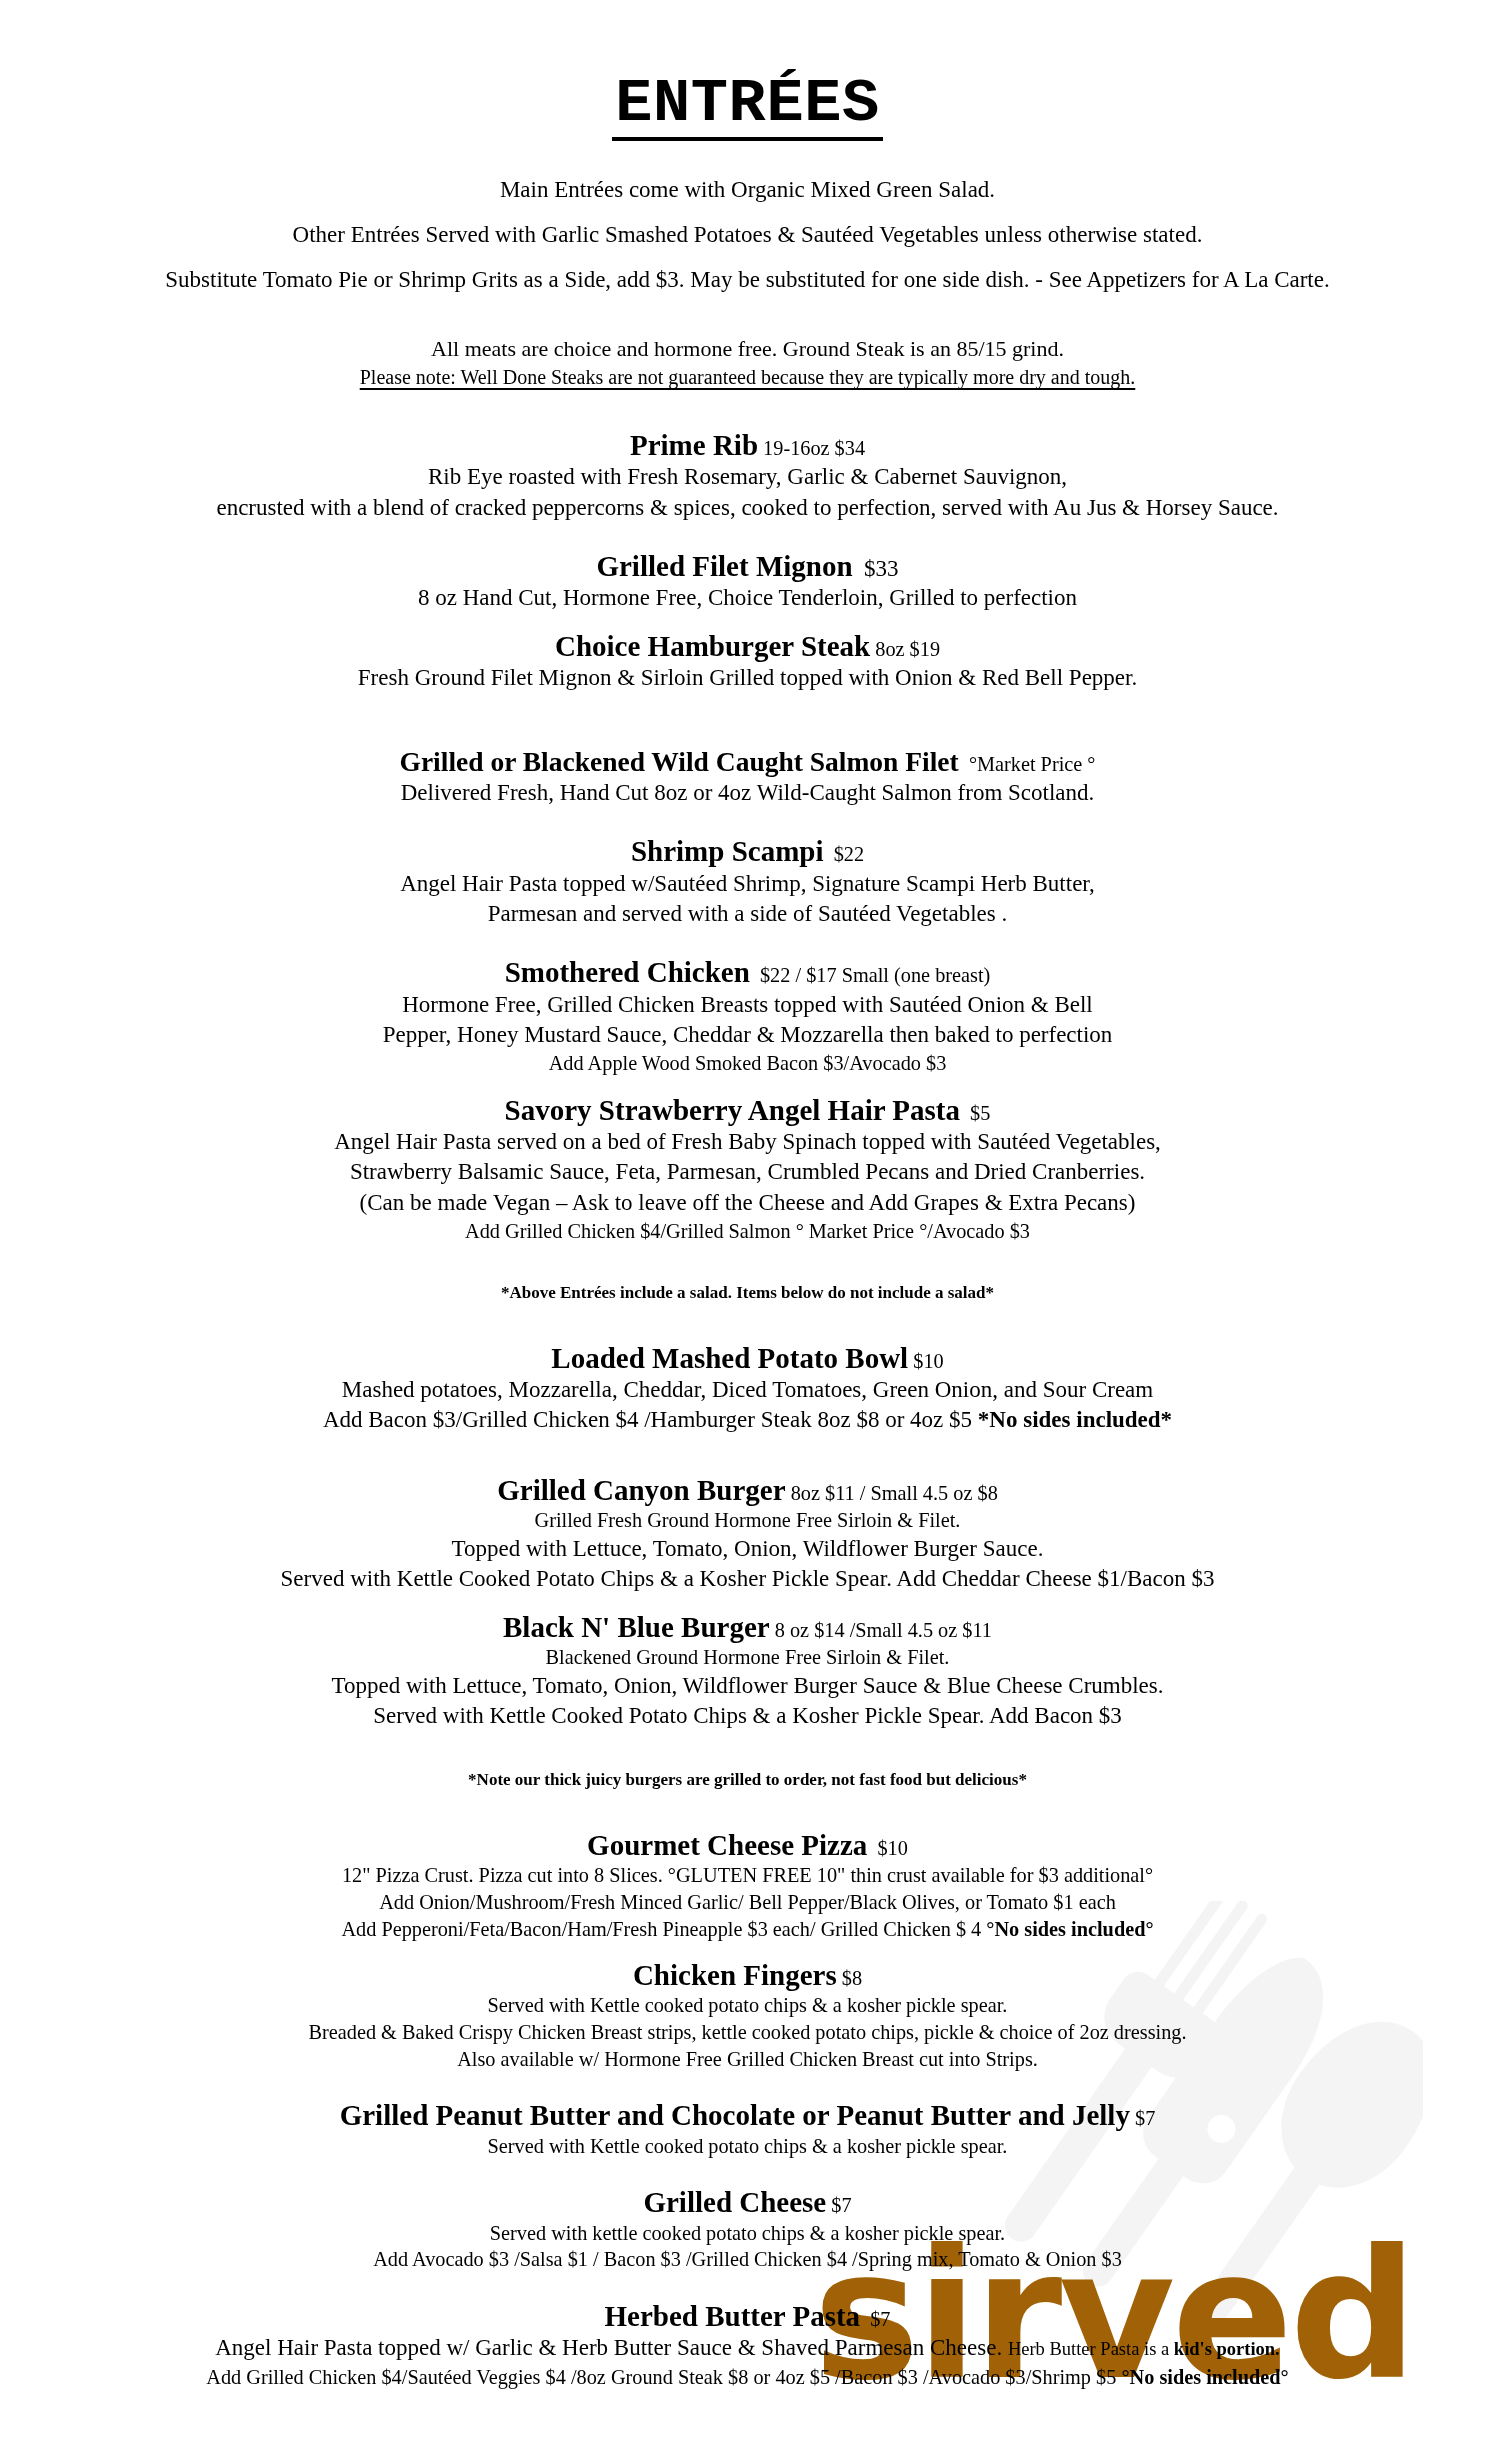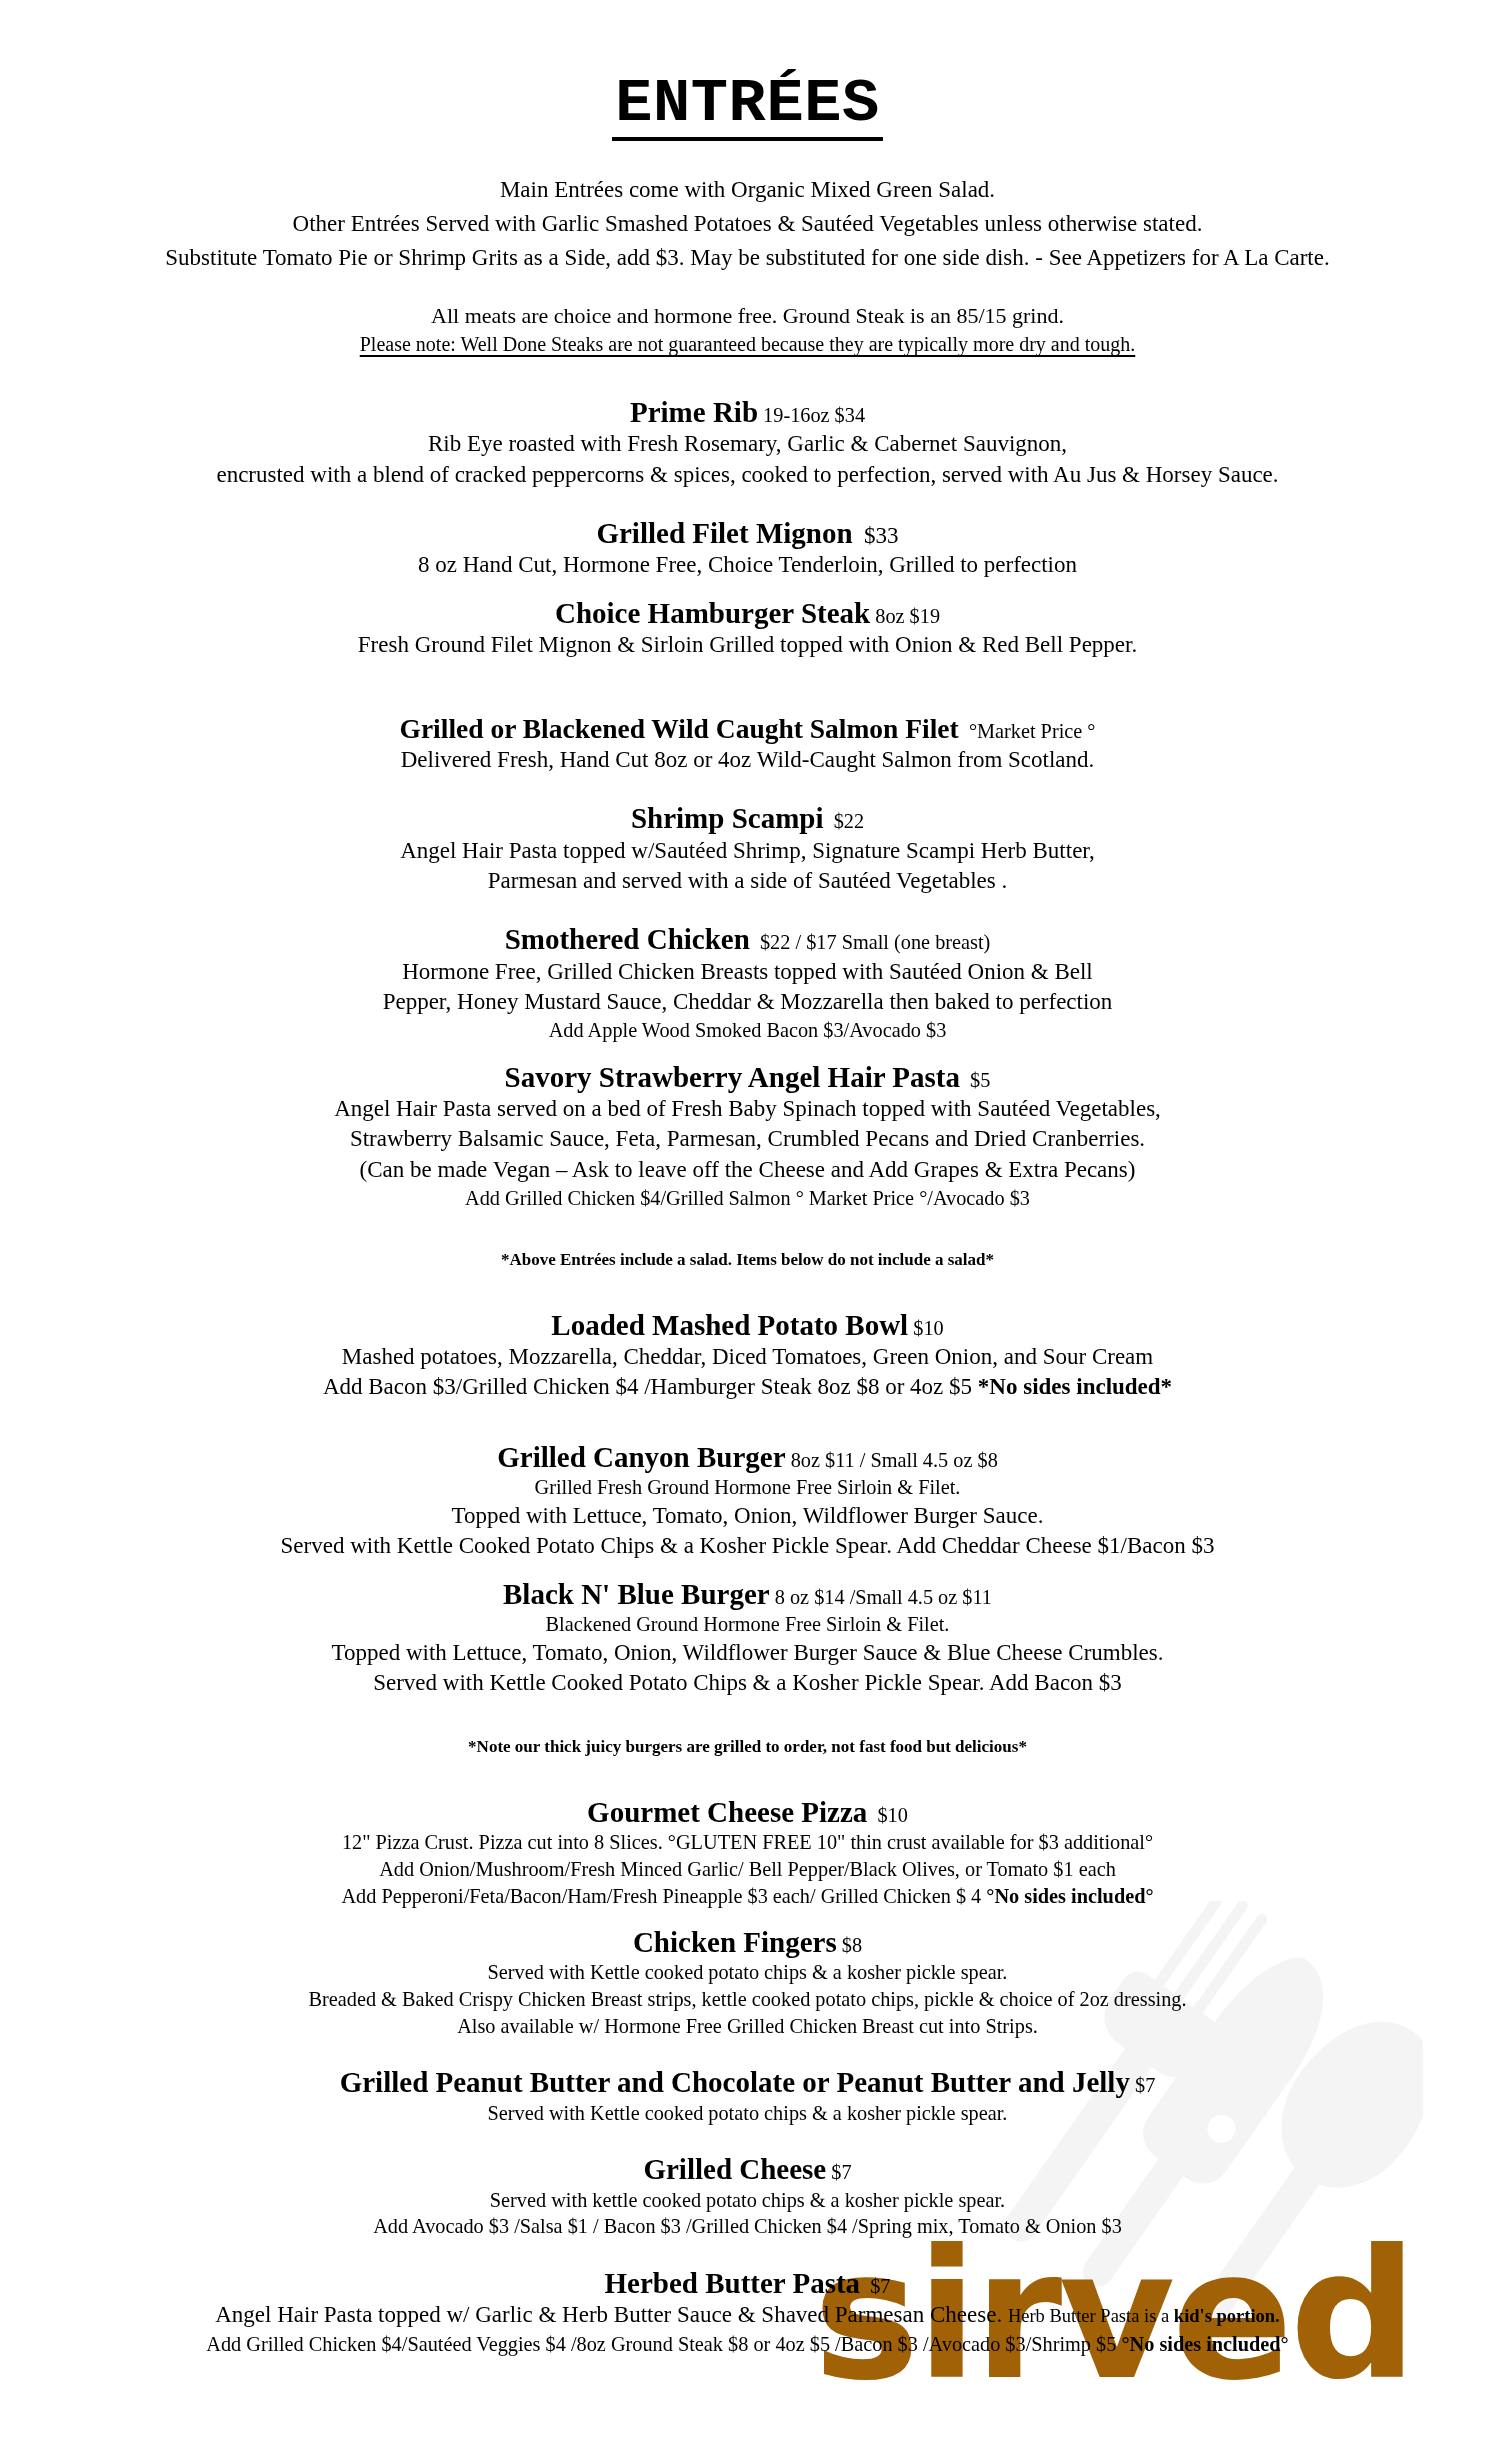--- a/index.html
+++ b/index.html
@@ -64,21 +64,21 @@
     display: inline-block;
     border-bottom: 4.2px solid #000;
     padding: 0 3.6px 1.2px 3.6px;
     font-family: Liberation Mono, monospace;
   }
   .title-wrap { line-height: 1; margin-bottom: 18px; }
 
   .intro-line {
     font-size: 23px;
     line-height: 1.30;
-    margin: 4px;
+    margin: 15px;
   }
 
   .gap-lg { height: 37px; }
   .gap-md { height: 26px; }
   .gap-sm { height: 15.5px; }
 
   .note-line {
     font-size: 22px;
     line-height: 1.30;
     margin: 0;

